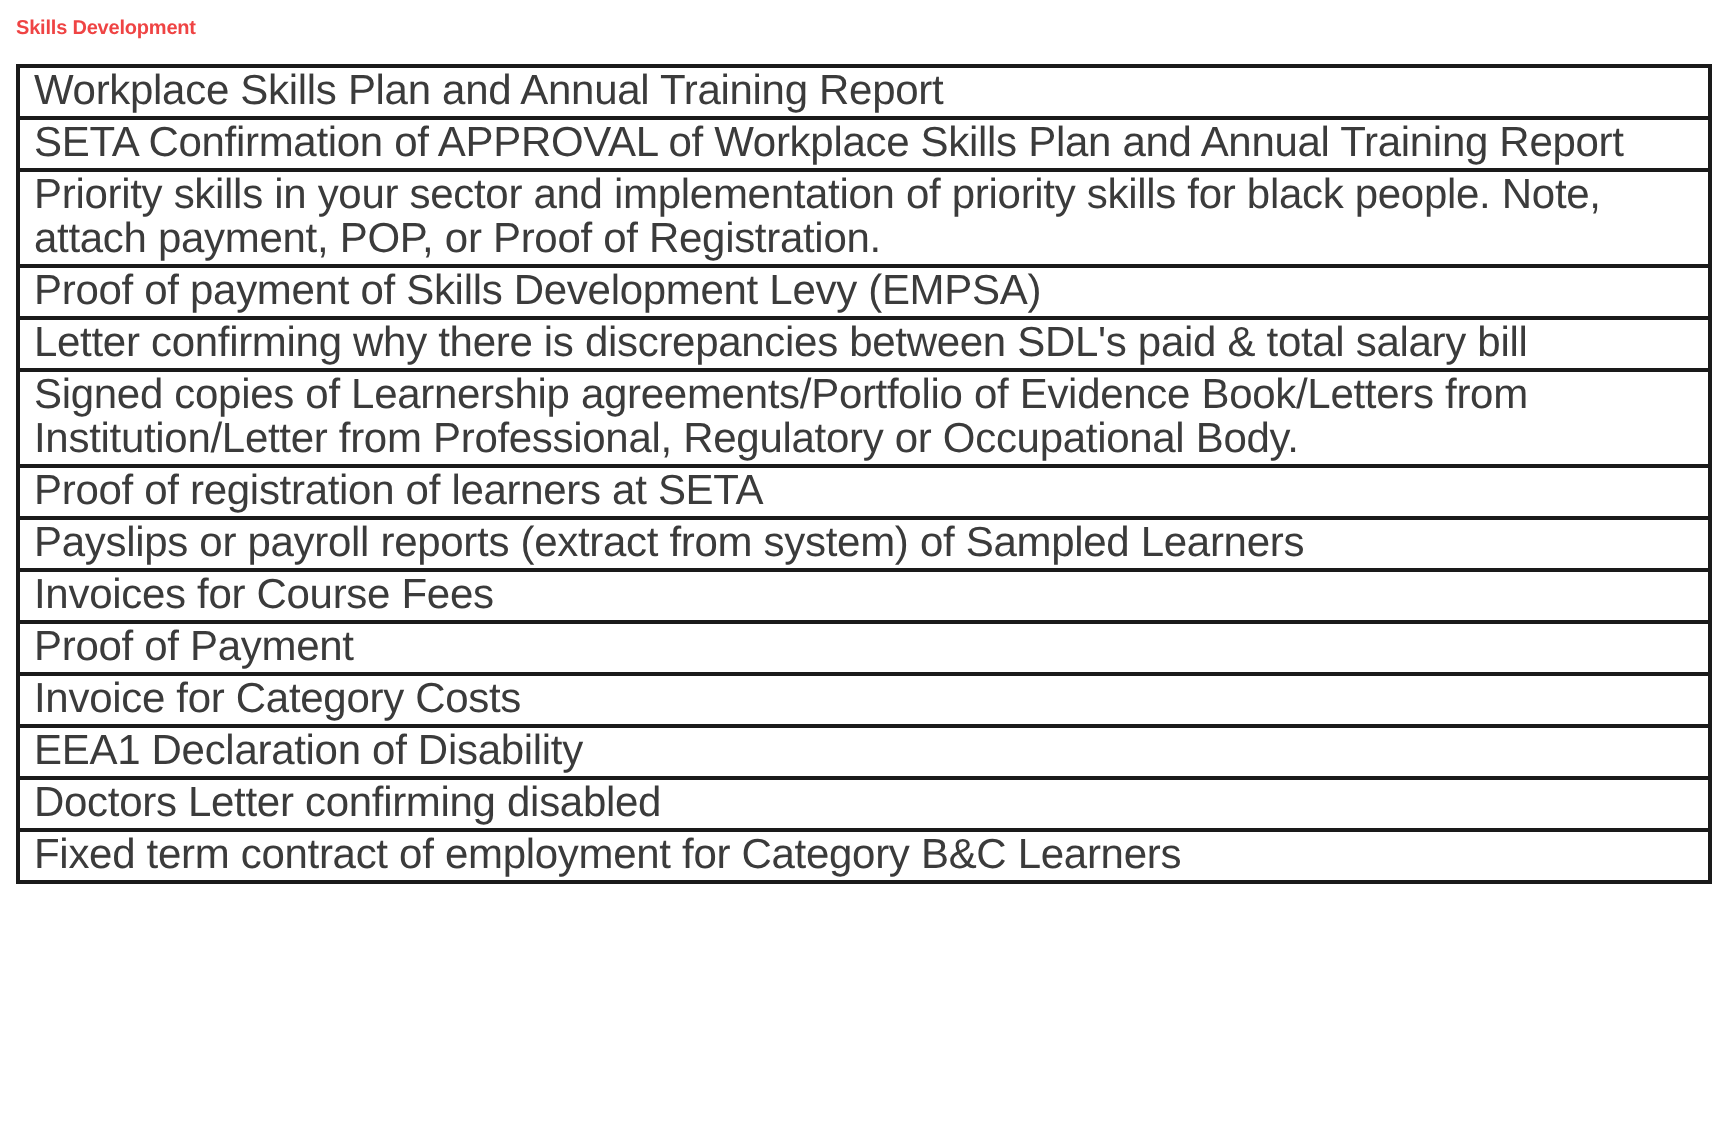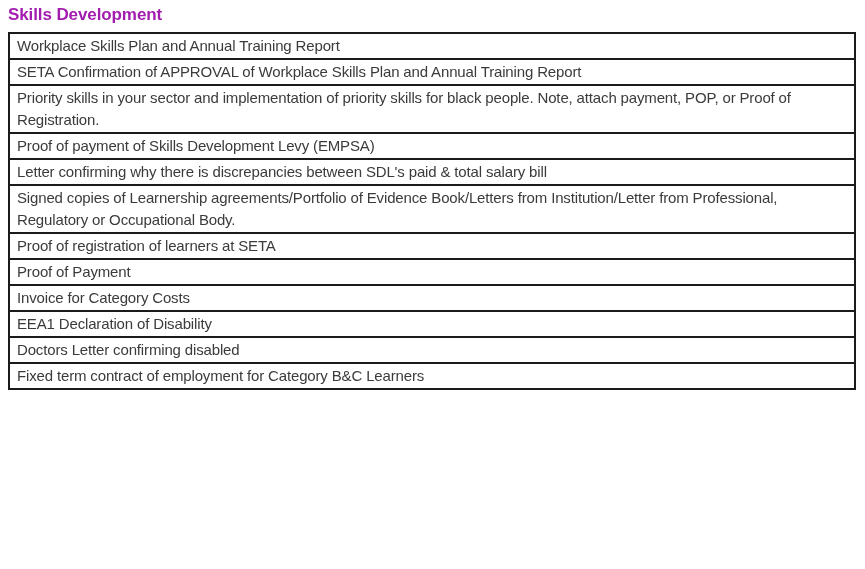--- a/index.html
+++ b/index.html
@@ -10,35 +10,35 @@
   body {
     width: 865px;
     height: 569px;
     font-family: "Liberation Sans", sans-serif;
     overflow: hidden;
   }
   .doc {
     padding: 5px 8px 0 8px;
   }
   .doc-title {
-    font-size: 17px;
+    font-size: 10px;
     line-height: 19px;
     font-weight: bold;
-    color: #a21caf;
+    color: #ef4444;
     margin: 0 0 8px 0;
     letter-spacing: -0.1px;
   }
   table.skills-table {
     border-collapse: collapse;
     width: 848px;
     table-layout: fixed;
   }
   table.skills-table td {
     border: 2px solid #1a1a1a;
-    font-size: 15px;
+    font-size: 21px;
     line-height: 22px;
     color: #3b3b3b;
     padding: 1px 8px 1px 7px;
     letter-spacing: -0.15px;
     vertical-align: middle;
     word-wrap: break-word;
   }
 </style>
 </head>
 <body>
@@ -63,20 +63,26 @@
         <tr>
           <td>Letter confirming why there is discrepancies between SDL's paid &amp; total salary bill</td>
         </tr>
         <tr>
           <td>Signed copies of Learnership agreements/Portfolio of Evidence Book/Letters from Institution/Letter from Professional, Regulatory or Occupational Body.</td>
         </tr>
         <tr>
           <td>Proof of registration of learners at SETA</td>
         </tr>
         <tr>
+          <td>Payslips or payroll reports (extract from system) of Sampled Learners</td>
+        </tr>
+        <tr>
+          <td>Invoices for Course Fees</td>
+        </tr>
+        <tr>
           <td>Proof of Payment</td>
         </tr>
         <tr>
           <td>Invoice for Category Costs</td>
         </tr>
         <tr>
           <td>EEA1 Declaration of Disability</td>
         </tr>
         <tr>
           <td>Doctors Letter confirming disabled</td>

